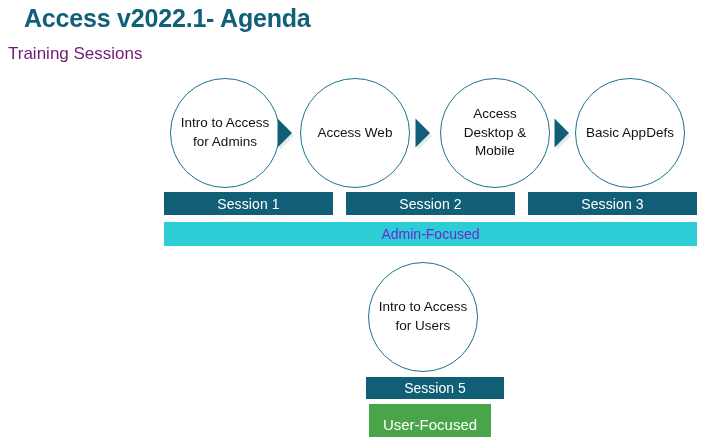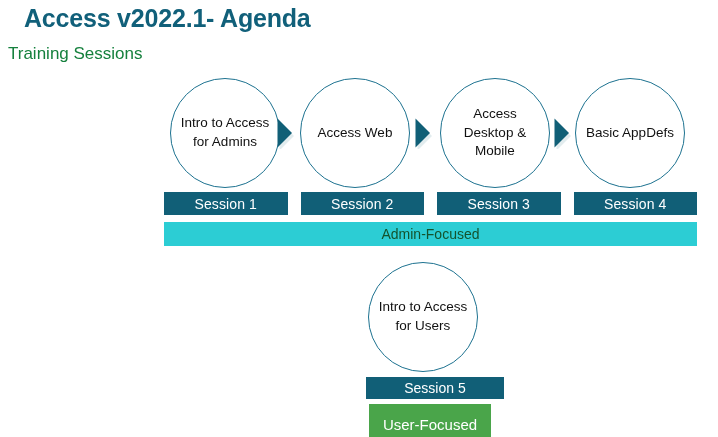--- a/index.html
+++ b/index.html
@@ -27,21 +27,21 @@
     white-space: nowrap;
     margin-left: 16px;
   }
 
   #page-subtitle {
     position: absolute;
     left: 8px;
     top: 44px;
     font-size: 17px;
     font-weight: normal;
-    color: #15803d;
+    color: #701a75;
     white-space: nowrap;
   }
 
   
   .node-circle {
     position: absolute;
     width: 110px;
     height: 110px;
     border-radius: 50%;
     border: 1.6px solid #1d7290;
@@ -98,21 +98,21 @@
     letter-spacing: 0.1px;
   }
 
   #admin-band {
     position: absolute;
     left: 164px;
     top: 222px;
     width: 533px;
     height: 24px;
     background: #2ccdd4;
-    color: #14532d;
+    color: #6d28d9;
     font-size: 14px;
     display: flex;
     align-items: center;
     justify-content: center;
   }
 
   
   #session-5-bar {
     position: absolute;
     left: 366px;
@@ -181,21 +181,20 @@
   <svg width="18" height="32" viewBox="0 0 18 32">
     <polygon points="1.5,1.5 16,16 1.5,30.5" fill="#115f77"></polygon>
     <polygon points="3.5,4.5 18,19 3.5,33.5" fill="#115f77" opacity="0.12"></polygon>
   </svg>
 </div>
 
 <div id="session-row">
   <div class="session-cell">Session 1</div>
   <div class="session-cell">Session 2</div>
   <div class="session-cell">Session 3</div>
-  <div class="session-cell">Session 4</div>
 </div>
 
 <div id="admin-band">Admin-Focused</div>
 
 <div id="circle-5" class="node-circle">
   <span class="node-label">Intro to Access for Users</span>
 </div>
 
 <div id="session-5-bar">Session 5</div>
 

